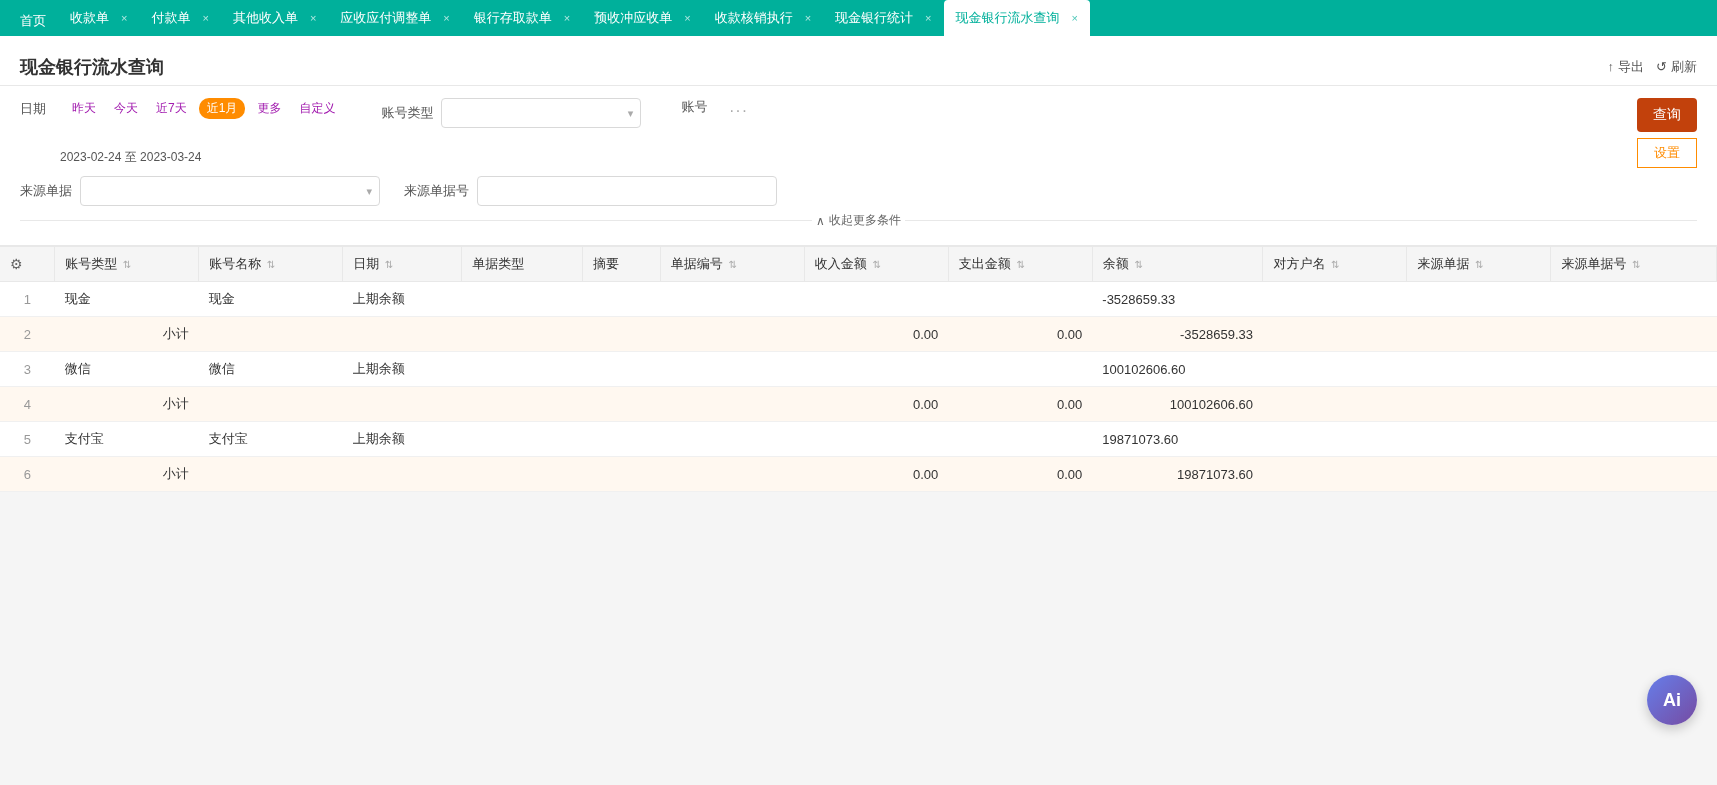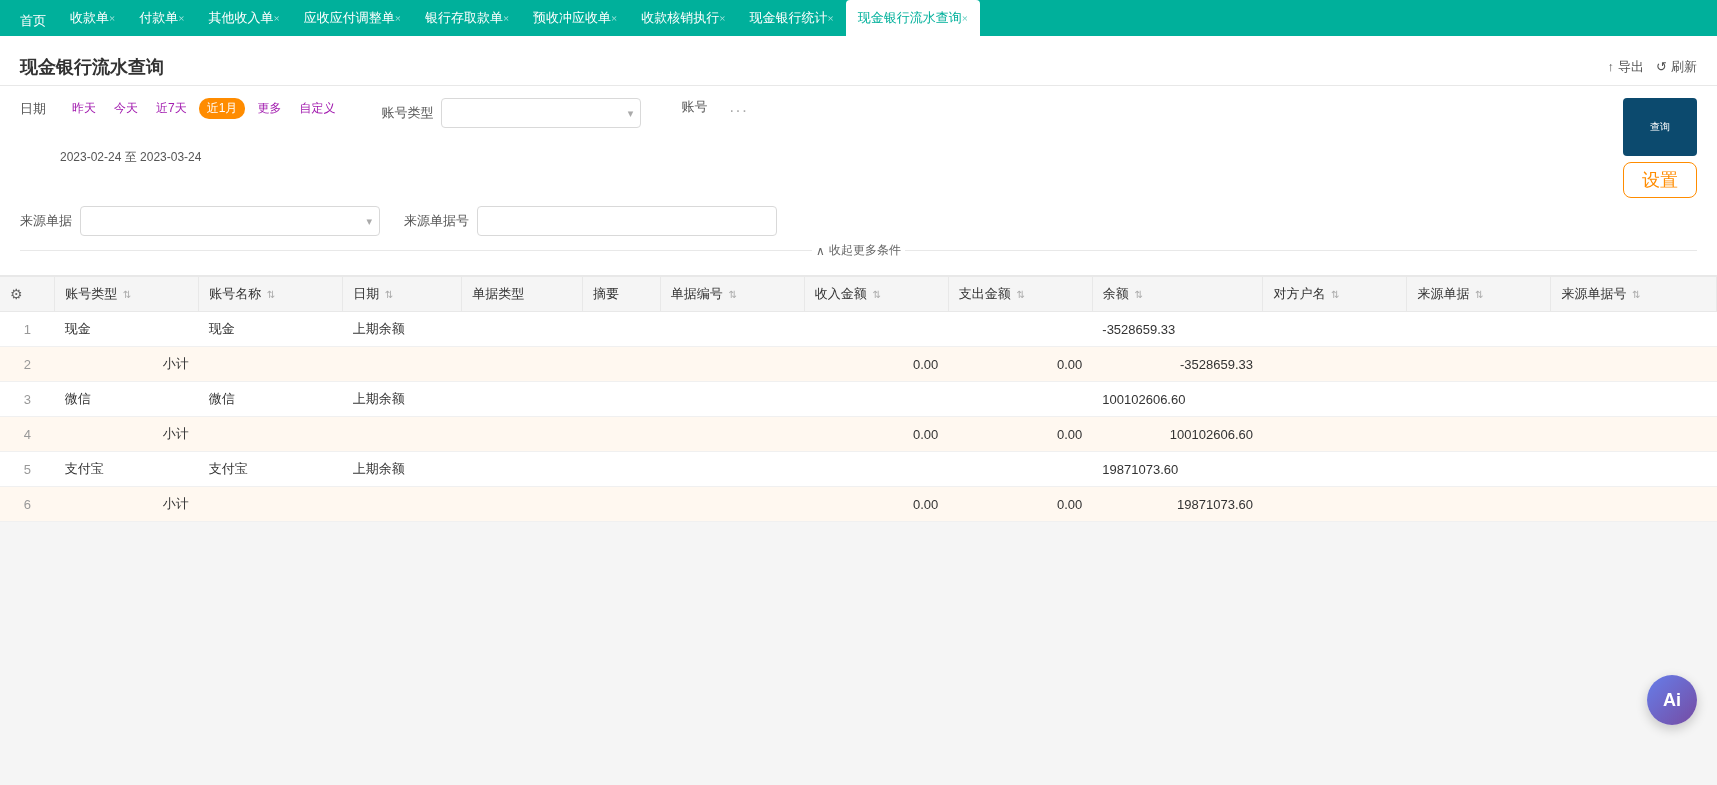--- a/index.html
+++ b/index.html
@@ -17,22 +17,21 @@
     .nav-item {
       color: #fff;
       padding: 0 12px;
       height: 36px;
       line-height: 36px;
       cursor: pointer;
       white-space: nowrap;
       font-size: 13px;
       display: flex;
       align-items: center;
-      gap: 0;
-      font-family: Liberation Serif, serif;
+      gap: 12px;
     }
     .nav-item.active {
       background: #fff;
       color: #00b09b;
       border-radius: 4px 4px 0 0;
     }
     .nav-item .close-x {
       font-size: 11px;
       opacity: 0.7;
     }
@@ -132,37 +131,37 @@
     .filter-input {
       border: 1px solid #d9d9d9;
       border-radius: 4px;
       padding: 4px 8px;
       height: 30px;
       min-width: 200px;
       font-size: 13px;
       color: #555;
     }
     .btn-query {
-      background: #0c4a6e;
+      background: #c2410c;
       color: #fff;
       border: none;
       border-radius: 4px;
-      padding: 22px 16px;
-      cursor: pointer;
-      font-size: 10px;
+      padding: 8px 16px;
+      cursor: pointer;
+      font-size: 14px;
       white-space: nowrap;
     }
     .btn-settings {
       background: #fff;
       color: #ff8c00;
       border: 1px solid #ff8c00;
-      border-radius: 8px;
-      padding: 5px 18px;
-      cursor: pointer;
-      font-size: 18px;
+      border-radius: 0;
+      padding: 5px 11px;
+      cursor: pointer;
+      font-size: 13px;
       white-space: nowrap;
     }
     .more-dots {
       color: #aaa;
       cursor: pointer;
       font-size: 16px;
       letter-spacing: 2px;
     }
     .collapse-bar {
       text-align: center;

